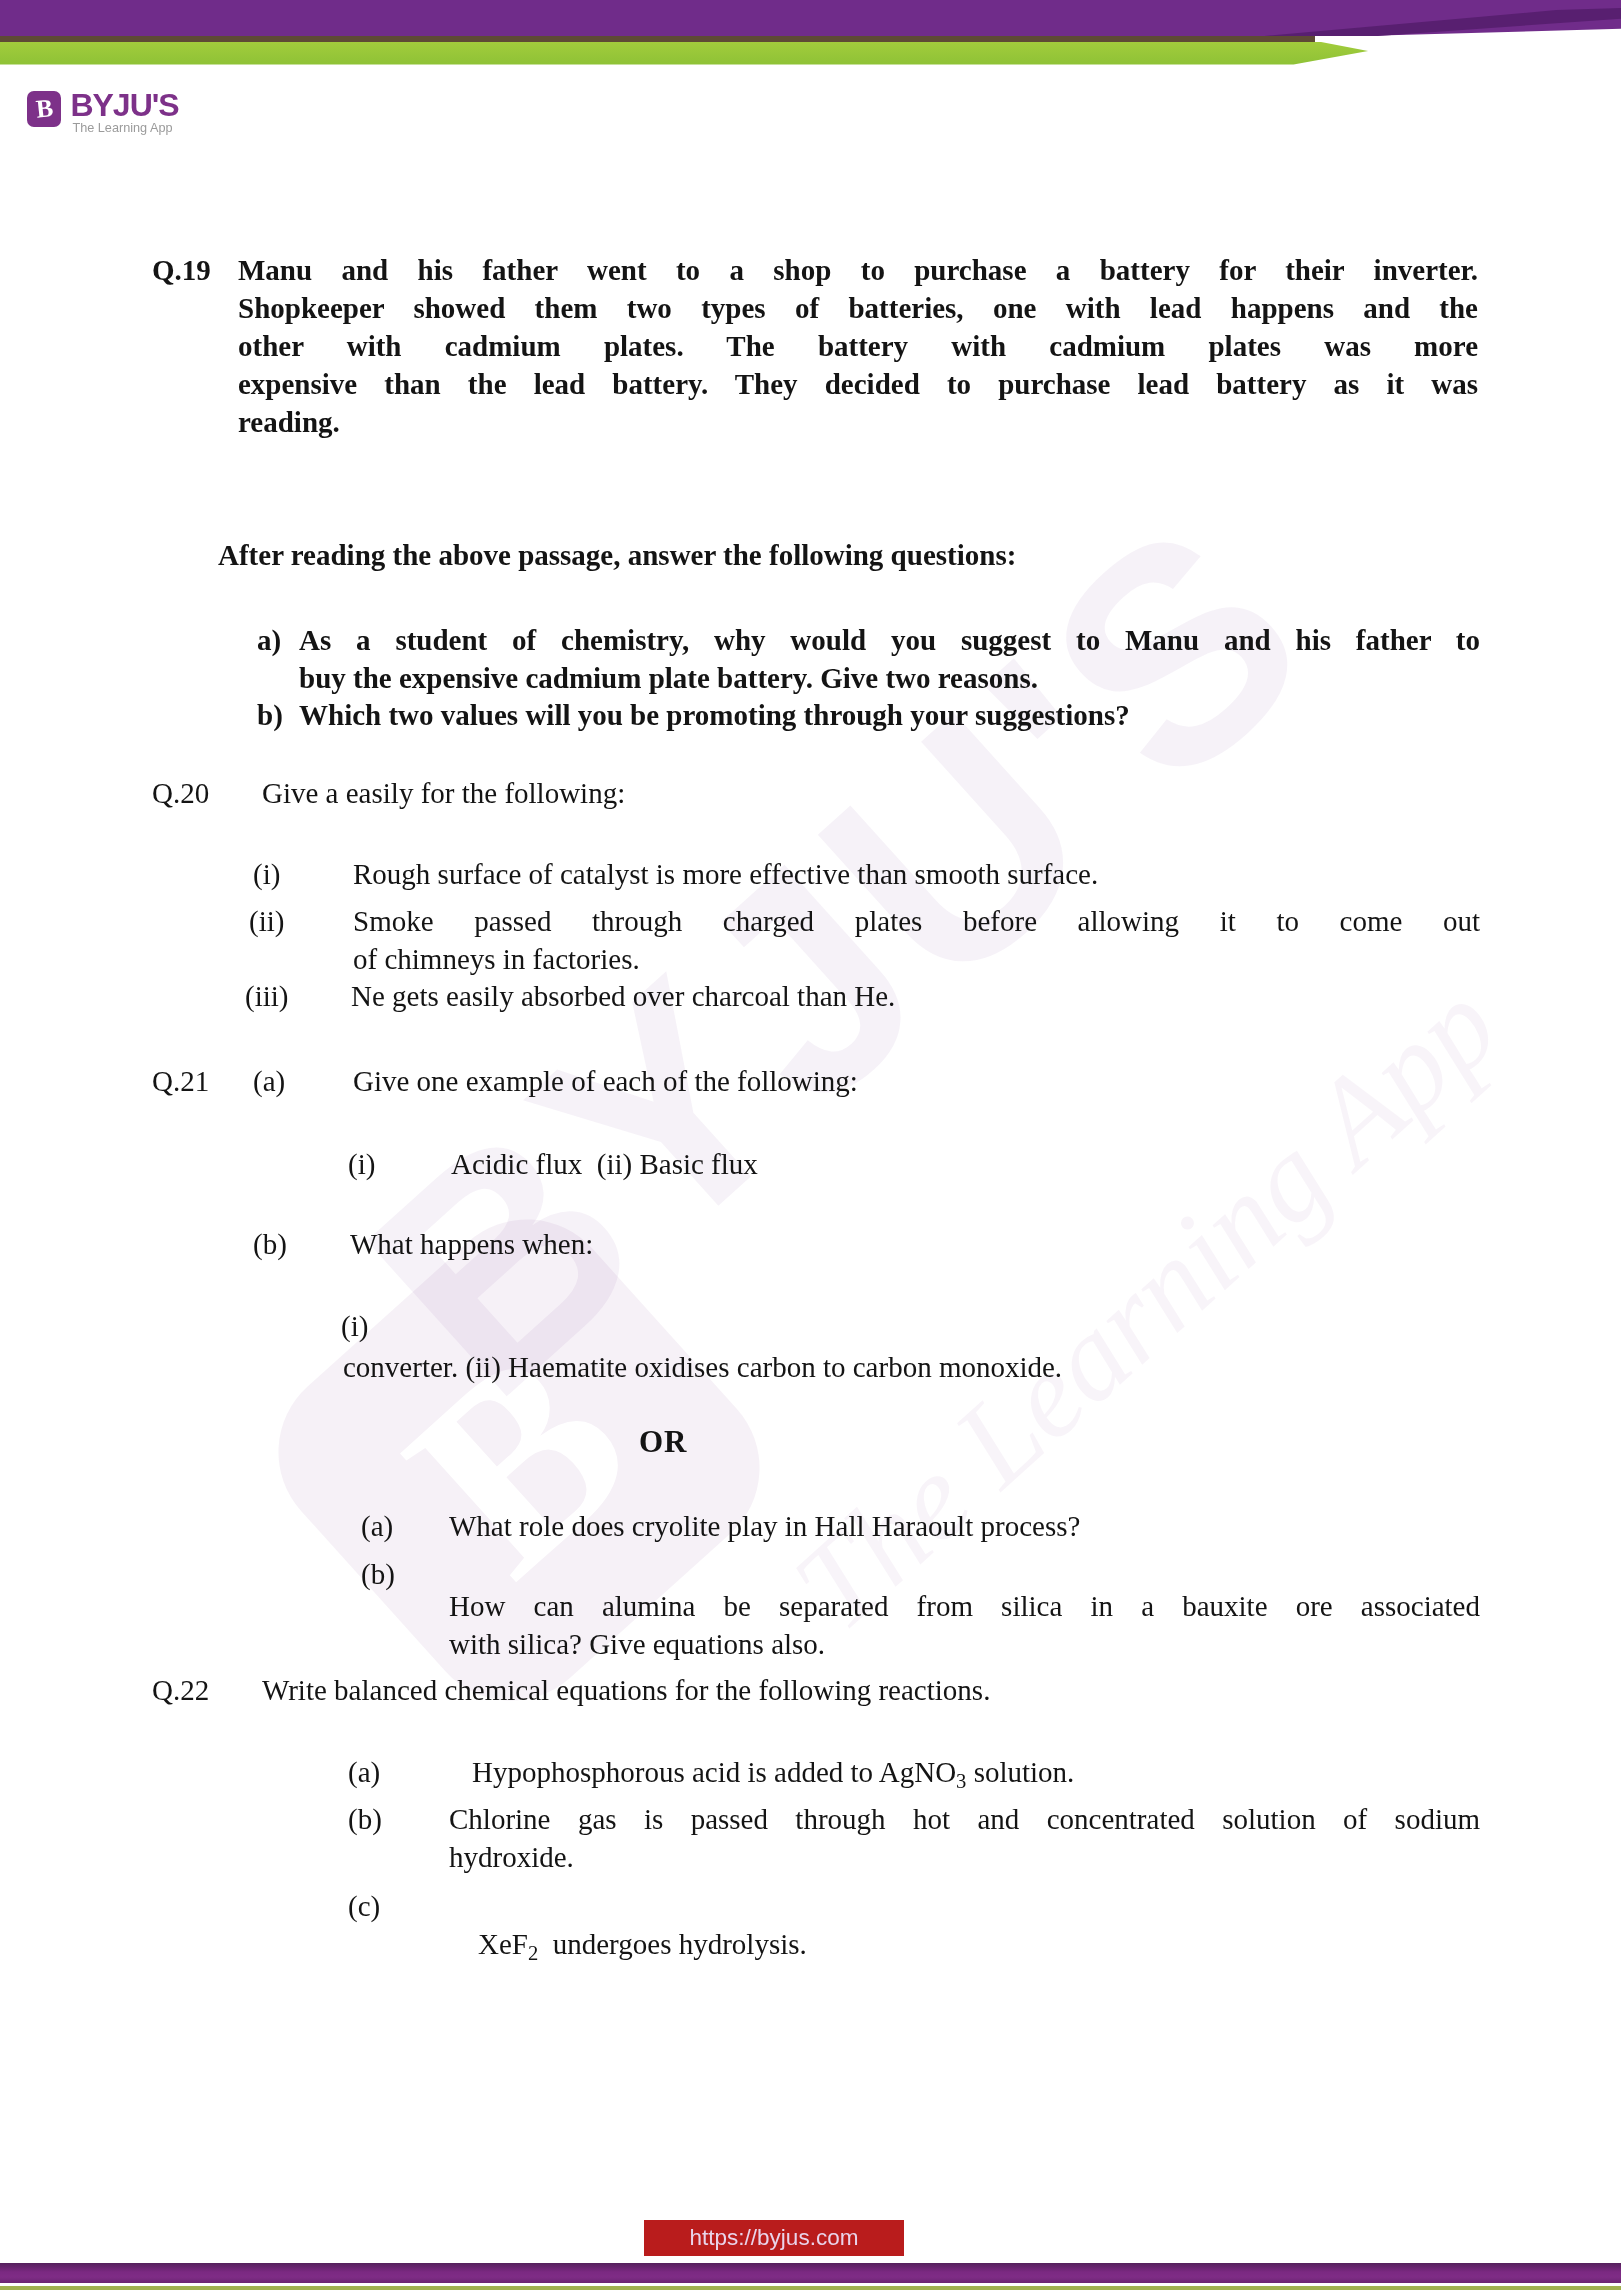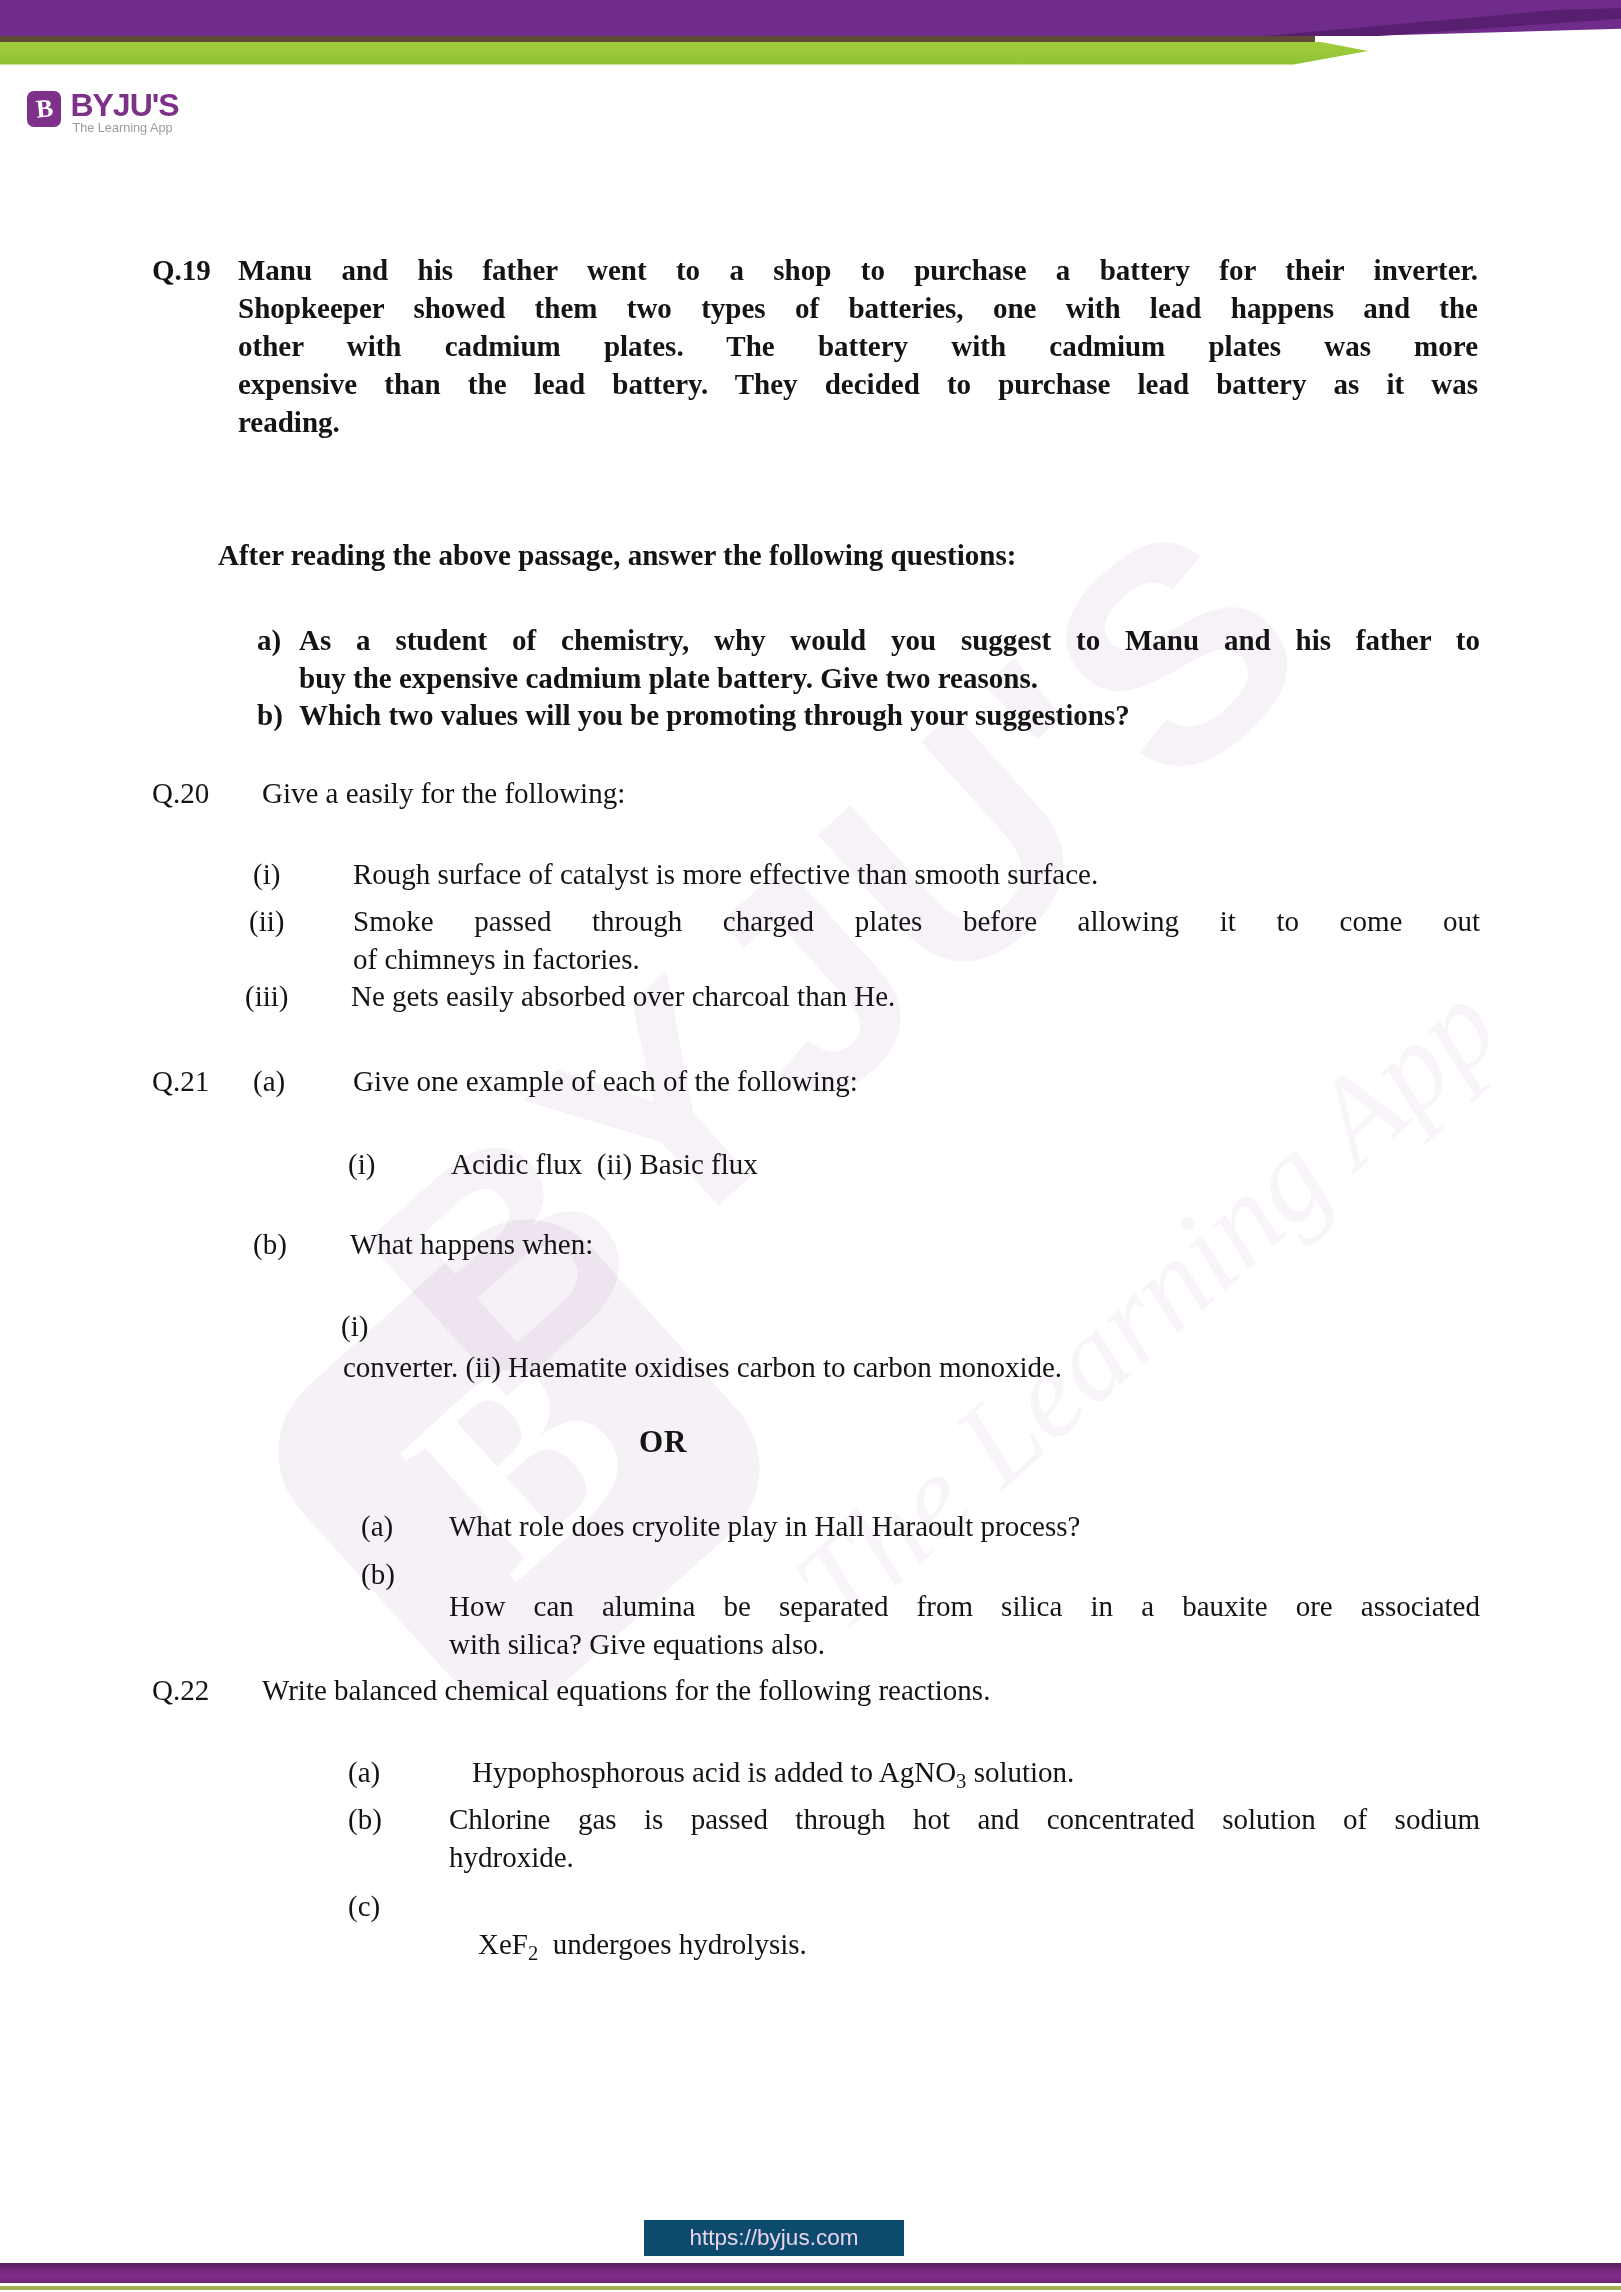--- a/index.html
+++ b/index.html
@@ -40,21 +40,21 @@
 
   
   .row{position:absolute;font-size:29px;line-height:38px;}
   .bold{font-weight:bold;}
   .jl{text-align:justify;text-align-last:justify;}
   .pre{white-space:pre-wrap;}
   sub.chem{font-size:20.6px;line-height:0;vertical-align:-5.9px;}
   .or{font-size:31px;letter-spacing:1px;}
 
   
-  .badge{position:absolute;left:644px;top:2220px;width:260px;height:36px;background:#0c4a6e;
+  .badge{position:absolute;left:644px;top:2220px;width:260px;height:36px;background:#b91c1c;
          display:flex;align-items:center;justify-content:center;}
   .badge span{font-family:"Liberation Sans",sans-serif;font-size:22.5px;color:#e9d4ea;}
   .ftr-purple{position:absolute;left:0;top:2263px;width:1621px;height:19.6px;
               background:linear-gradient(180deg,#55205c,#7b2982 45%,#7f2c86 70%,#6b2572);}
   .ftr-green{position:absolute;left:0;top:2286px;width:1621px;height:3.9px;background:#a0b14f;}
 </style>
 </head>
 <body>
 
 <div class="page">

